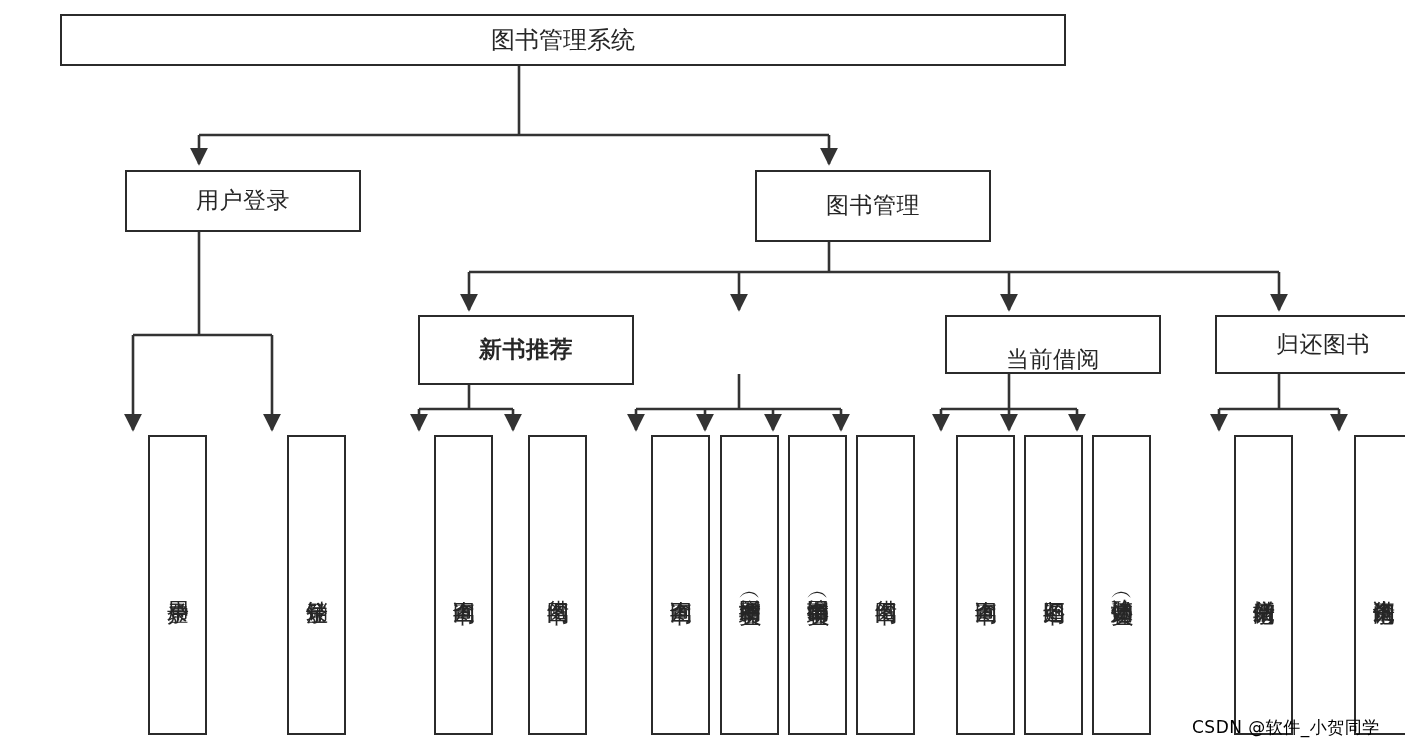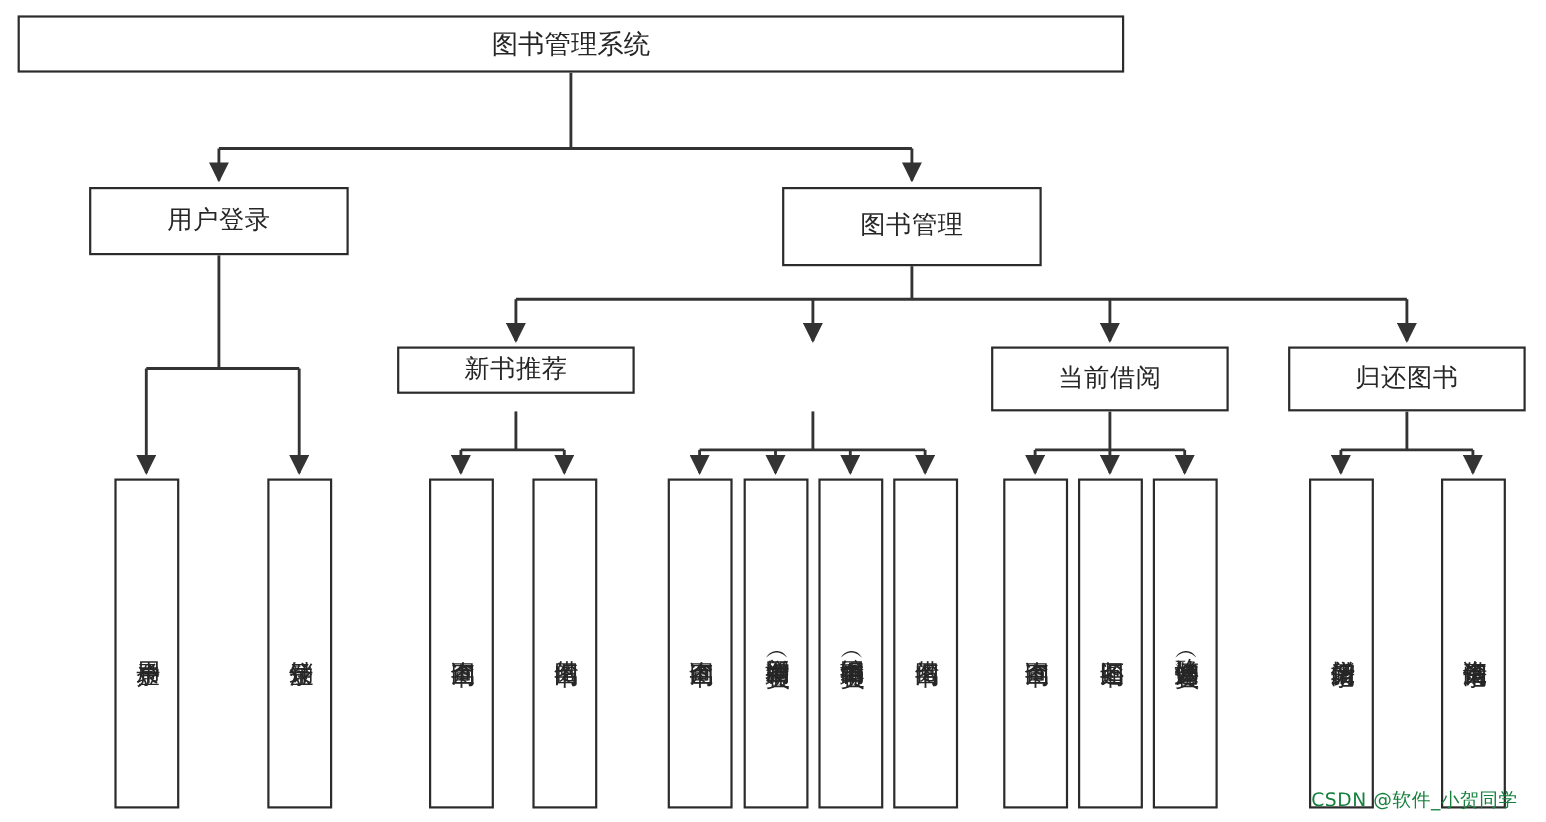--- a/index.html
+++ b/index.html
@@ -28,20 +28,21 @@
   }
   .node {
     position: absolute;
     box-sizing: border-box;
     background: #ffffff;
     border: 2px solid #2b2b2b;
     display: flex;
     align-items: center;
     justify-content: center;
     color: #262626;
+    margin-left: 44px;
   }
   .node.h {
     font-size: 23px;
     line-height: 1.1;
     letter-spacing: 0.5px;
   }
   .node.root {
     font-size: 24px;
   }
   .node.leaf {
@@ -54,21 +55,21 @@
     white-space: nowrap;
   }
   .node.leaf .vtext {
     writing-mode: vertical-rl;
     text-orientation: upright;
     display: block;
   }
   .watermark {
     position: absolute;
     font-size: 17px;
-    color: #15803d;
+    color: #000000;
     white-space: nowrap;
     letter-spacing: 0.5px;
   }
 </style>
 </head>
 <body>
 
 <div id="canvas">
 
   <svg id="wires" viewBox="0 0 1405 747" xmlns="http://www.w3.org/2000/svg">
@@ -128,24 +129,24 @@
     <span>图书管理系统</span>
   </div>
 
   <div class="node h" style="left:81px; top:170px; width:236px; height:62px;">
     <span>用户登录</span>
   </div>
   <div class="node h" style="left:711px; top:170px; width:236px; height:72px;">
     <span>图书管理</span>
   </div>
 
-  <div class="node h" style="left:361px; top:315px; width:216px; height:43px;">
+  <div class="node h" style="left:374px; top:315px; width:216px; height:70px;font-weight:bold;">
     <span>新书推荐</span>
   </div>
-  <div class="node h" style="left:901px; top:315px; width:216px; height:59px;">
+  <div class="node h" style="left:901px; top:315px; width:216px; height:59px;align-items:flex-end;">
     <span>当前借阅</span>
   </div>
   <div class="node h" style="left:1171px; top:315px; width:216px; height:59px;">
     <span>归还图书</span>
   </div>
 
   <div class="node leaf" style="left:104px; top:435px; width:59px; height:300px;">
     <span class="vtext">用户登录</span>
   </div>
   <div class="node leaf" style="left:243px; top:435px; width:59px; height:300px;">

